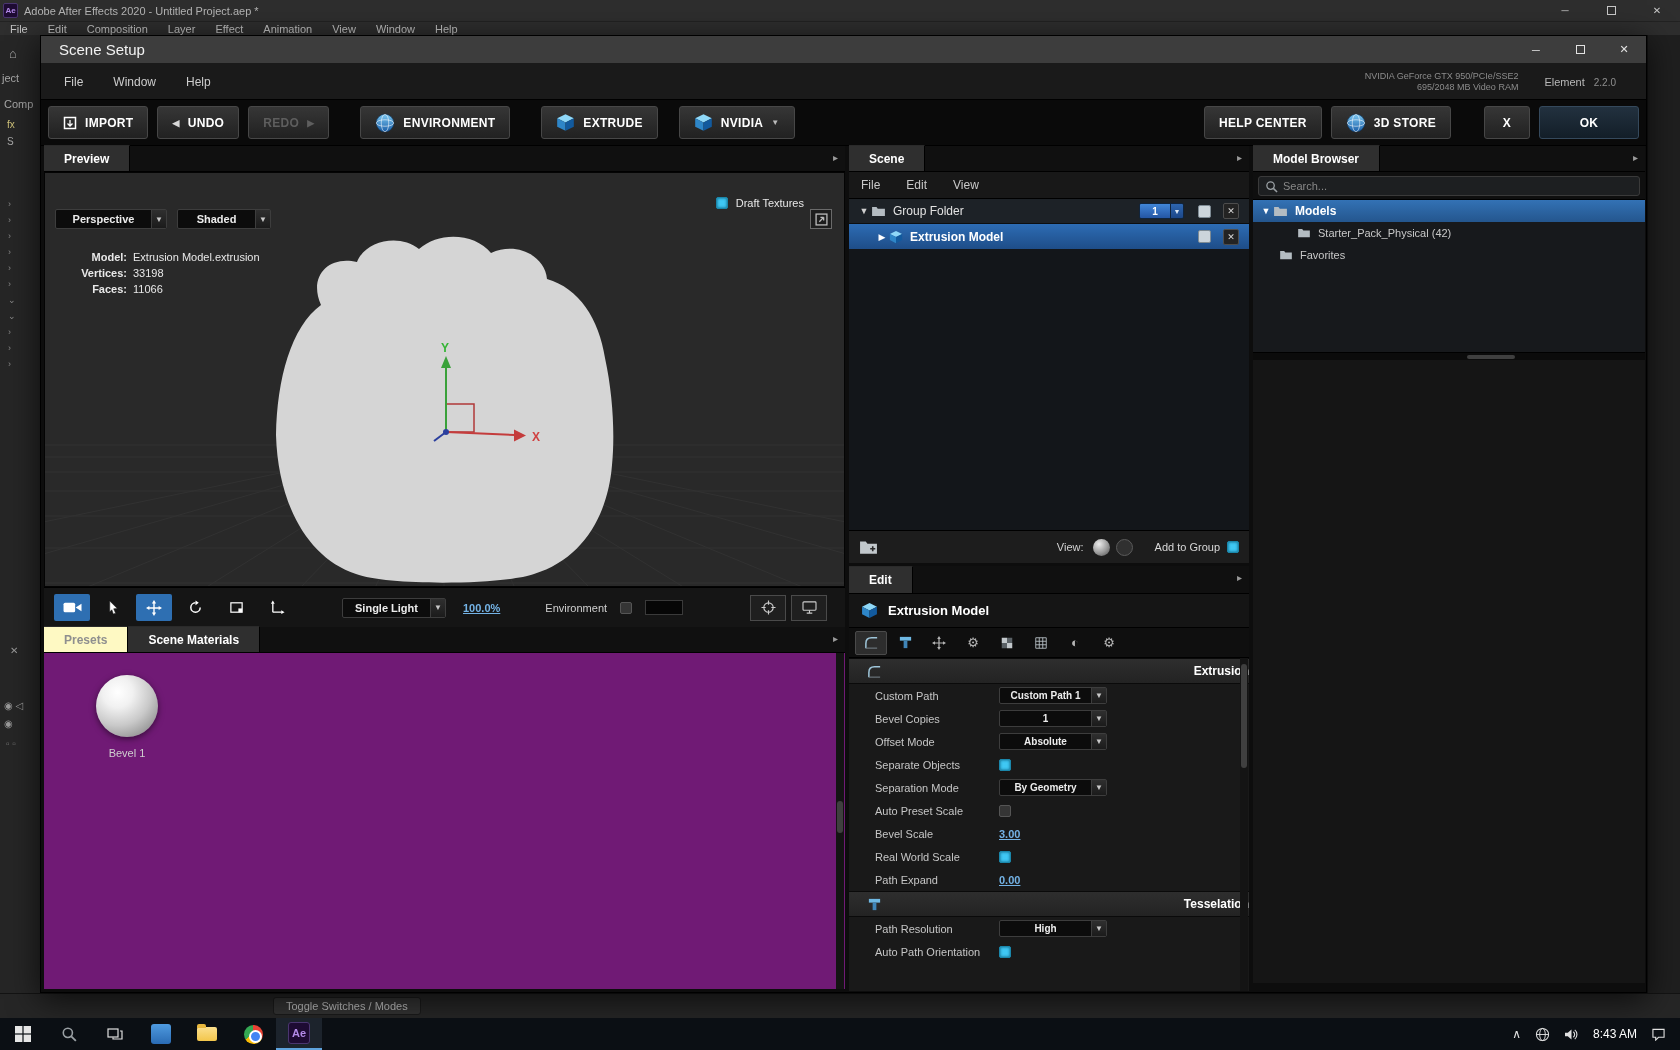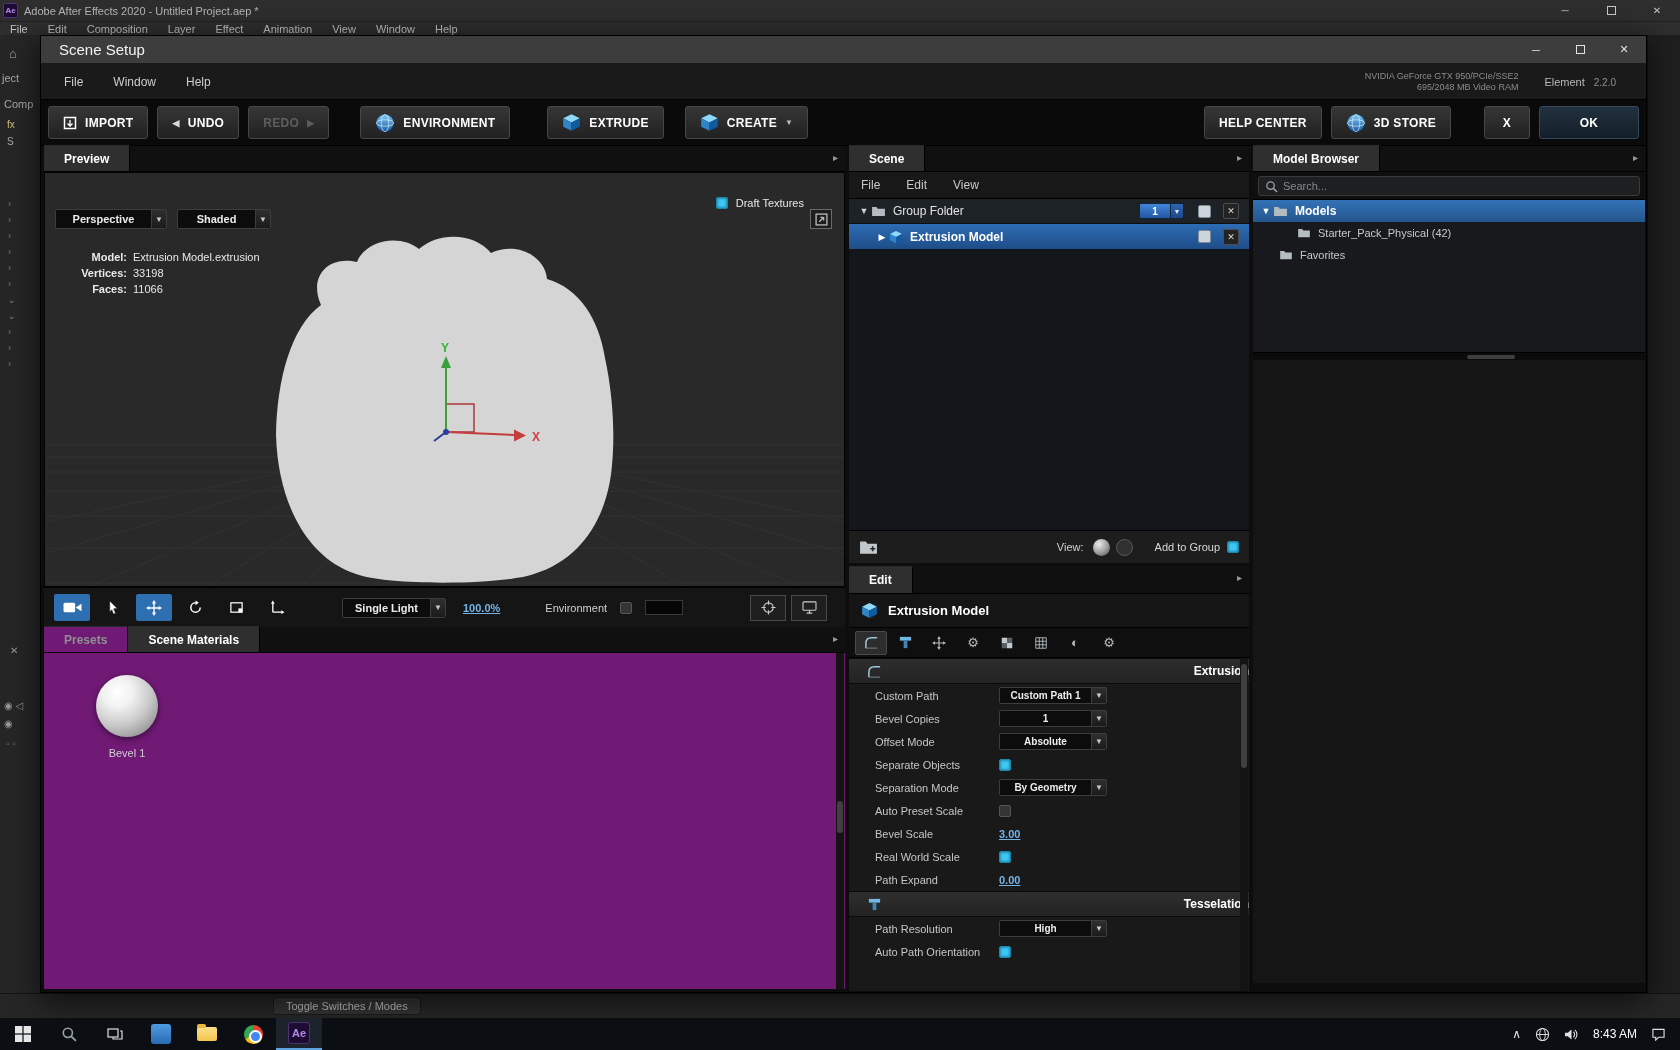--- a/index.html
+++ b/index.html
@@ -10,21 +10,21 @@
   .ic { display:block; }
   .dd { display:flex; align-items:stretch; background:#0c0c0c; border:1px solid #3d3d3d; border-radius:2px; }
   .dd-val { flex:1; color:#ececec; font-weight:bold; display:flex; align-items:center; justify-content:center; padding:0 6px; white-space:nowrap; }
   .dd-arrow { width:15px; border-left:1px solid #3d3d3d; background:linear-gradient(#2f2f2f,#1b1b1b); color:#c8c8c8; font-size:8px; display:flex; align-items:center; justify-content:center; }
   .cb { width:12px; height:12px; border:1px solid #555; background:#353535; border-radius:2px; flex:none; }
   .cb.on { background:#3fc8f4; border-color:#1a87ab; box-shadow:inset 0 0 3px #0a5a78; }
   .cb.vis { width:13px; height:13px; background:#ccd5db; border-color:#7e8b94; }
   .xbtn { width:16px; height:16px; background:#232323; border:1px solid #4d4d4d; border-radius:2px; color:#d8d8d8; font-size:9px; display:flex; align-items:center; justify-content:center; flex:none; }
   .val-link { color:#74b3e6; font-size:11px; font-weight:bold; text-decoration:underline; }
   .tabs { display:flex; align-items:flex-end; background:#101010; height:26px; border-bottom:1px solid #000; position:relative; }
-  .tab { height:26px; line-height:26px; padding:0 20px; font-size:12px; font-weight:bold; color:#8f8f8f; background:#701a75; border-right:1px solid #000; border-top:1px solid #2a2a2a; }
+  .tab { height:26px; line-height:26px; padding:0 20px; font-size:12px; font-weight:bold; color:#8f8f8f; background:#fef9c3; border-right:1px solid #000; border-top:1px solid #2a2a2a; }
   .tab.active { background:#2f2f2f; color:#fff; }
   .tab-exp { position:absolute; right:7px; top:6px; color:#9a9a9a; font-size:10px; }
   .sec-hd { height:26px; display:flex; align-items:center; gap:8px; padding-left:18px; background:linear-gradient(#2e2e2e,#232323); border-top:1px solid #0a0a0a; border-bottom:1px solid #0a0a0a; color:#fff; font-size:12px; font-weight:bold;justify-content:space-between; }
   .prow { height:23px; display:flex; align-items:center; padding-left:26px; }
   .plabel { width:124px; font-size:11px; color:#c6c6c6; white-space:nowrap; }
   .pdd { width:108px; height:17px; font-size:10px; }
   .tree-row { display:flex; align-items:center; font-size:12px; }
   .arrow { color:#cfcfcf; font-size:9px; width:14px; text-align:center; flex:none; }
 
   
@@ -331,31 +331,31 @@
     <div class="tb-btn disabled">
         <span>REDO</span>
         <span class="pre">▶</span>
       </div>
     <div class="tb-btn" style="margin-left:22px;">
         <svg class="ic" width="20" height="20">
           <use href="#i-globe"></use>
         </svg>
         <span>ENVIRONMENT</span>
       </div>
-    <div class="tb-btn" style="margin-left:28px;">
+    <div class="tb-btn" style="margin-left:22px;">
         <svg class="ic" width="19" height="19">
           <use href="#i-cube"></use>
         </svg>
         <span>EXTRUDE</span>
       </div>
     <div class="tb-btn" style="margin-left:12px;">
         <svg class="ic" width="19" height="19">
           <use href="#i-cube"></use>
         </svg>
-        <span>CREATE</span>
+        <span>NVIDIA</span>
         <span style="font-size:8px; color:#bbb;">▼</span>
       </div>
     <div style="flex:1"></div>
     <div class="tb-btn">
         <span>HELP CENTER</span>
       </div>
     <div class="tb-btn">
         <svg class="ic" width="20" height="20">
           <use href="#i-globe"></use>
         </svg>

